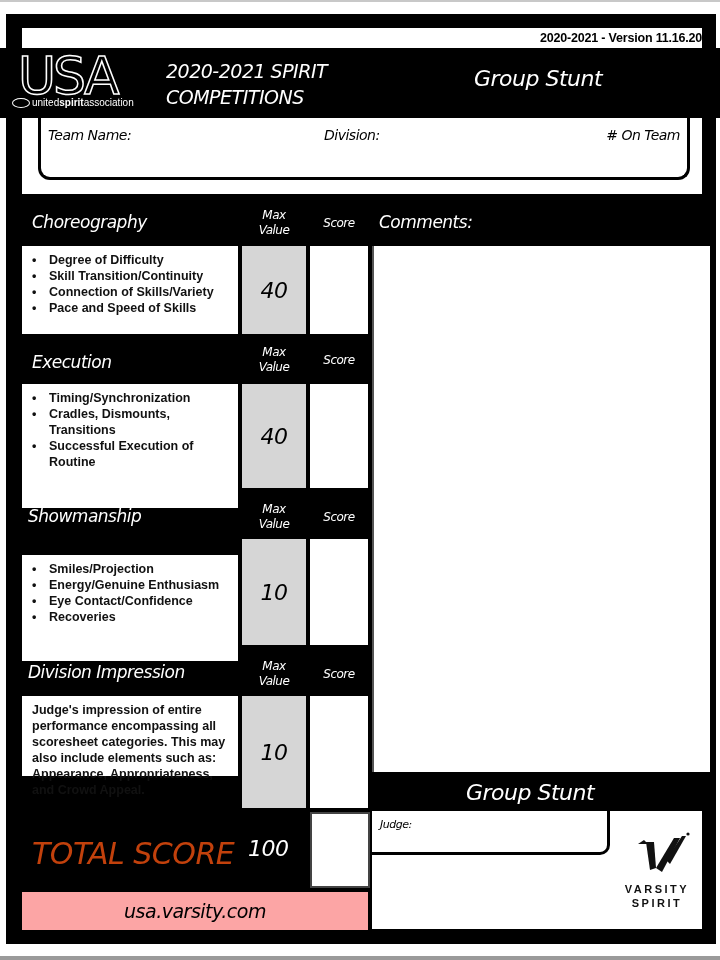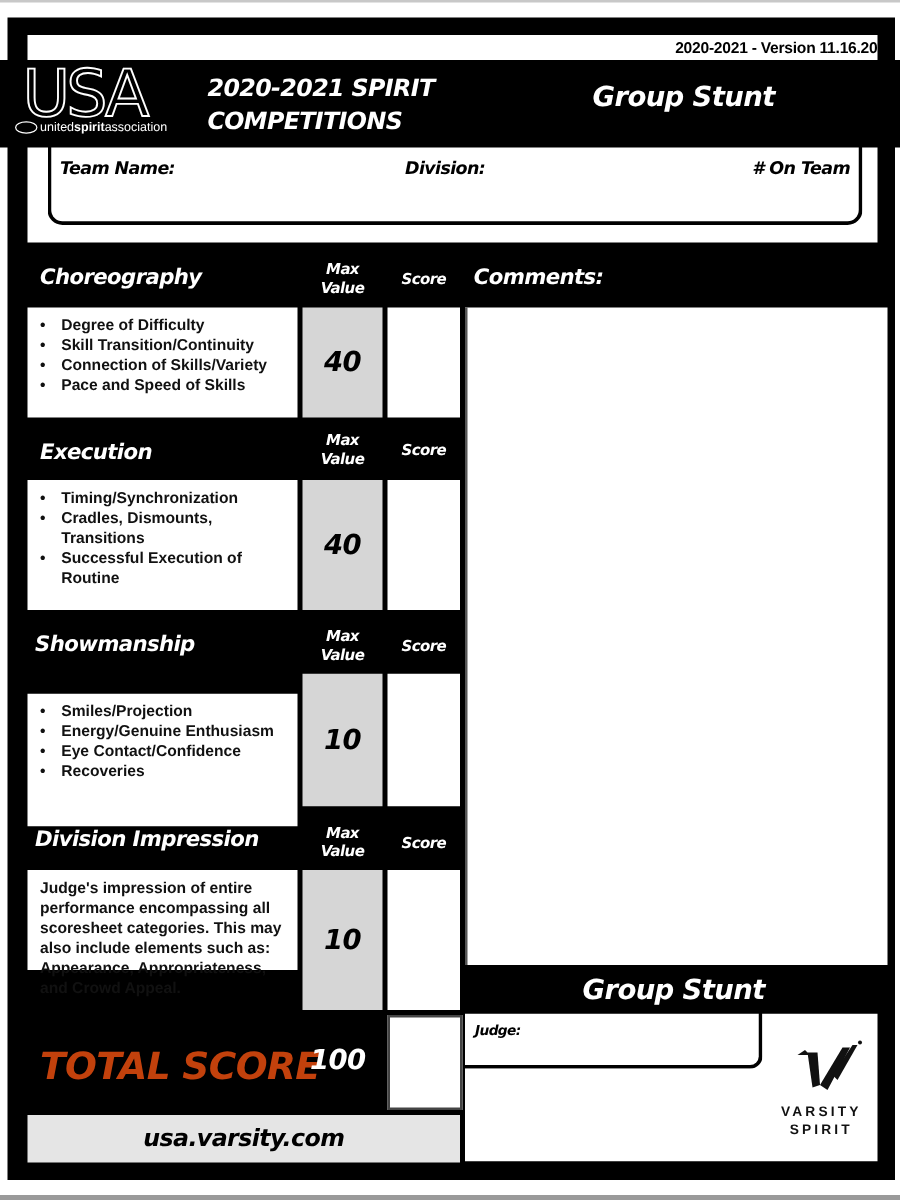--- a/index.html
+++ b/index.html
@@ -1,19 +1,19 @@
 <!DOCTYPE html>
 <html><head>
 <meta charset="utf-8">
 <style>
   * { box-sizing: border-box; margin: 0; padding: 0; }
   html, body { width: 720px; height: 960px; background: #ffffff; overflow: hidden; }
   body { position: relative; font-family: "Liberation Sans", sans-serif; }
   .abs { position: absolute; }
-  .hv { font-family: "DejaVu Sans", sans-serif; font-weight: bold; font-style: italic; letter-spacing: -0.5px; }
+  .hv { font-family: "DejaVu Sans", sans-serif; font-weight: normal; font-style: italic; letter-spacing: -0.5px; }
   .cond { font-family: "Liberation Sans Narrow", "Liberation Sans", sans-serif; }
 
   .topline { left:0; top:0; width:720px; height:2px; background:#c8c8c8; }
   .botline { left:0; top:956px; width:720px; height:4px; background:#9a9a9a; }
 
   .frame { left:6px; top:14px; width:710px; height:930px; background:#000; }
 
   .version-bar { left:22px; top:28px; width:680px; height:20px; background:#fff; }
   .version-text { right:18px; top:31px; font-size:12.5px; color:#000; font-weight:bold; letter-spacing:-0.2px; }
 
@@ -47,21 +47,21 @@
 
   .gs-footer { left:466px; top:780px; font-size:22px; color:#fff; }
   .judge-area { left:372px; top:811px; width:330px; height:118px; background:#fff; }
   .judge-box { left:372px; top:809px; width:238px; height:46px; border:3px solid #000; border-left:none; border-top:none; border-radius:0 0 10px 0; }
   .judge-lbl { left:380px; top:818px; font-size:11px; color:#000; }
 
   .total-lbl { left:32px; top:836px; font-size:30px; color:#c2410c; }
   .total-val { left:248px; top:836px; font-size:22px; color:#fff; }
   .total-score-box { left:310px; top:812px; width:60px; height:76px; background:#fff; border:2px solid #444; }
 
-  .url-bar { left:22px; top:892px; width:346px; height:38px; background:#e5e5e5; display:flex; align-items:center; justify-content:center; }
+  .url-bar { left:22px; top:892px; width:346px; height:38px; background:#fca5a5; display:flex; align-items:center; justify-content:center; }
   .url-text { font-size:19px; color:#000; }
 
   .vs-logo { left:612px; top:830px; width:90px; text-align:center; }
   .vs-text { font-size:11px; font-weight:bold; letter-spacing:2.5px; color:#111; line-height:14px; }
 </style>
 </head>
 <body>
 
 <div class="abs topline"></div>
 <div class="abs frame"></div>
@@ -103,21 +103,21 @@
 <div class="abs scorebox" style="top:246px;height:88px;"></div>
 
 <div class="abs comments-box"></div>
 
 <div class="abs sec-head hv" style="left:32px;top:352px;">Execution</div>
 <div class="abs sub-head hv" style="left:242px;top:345px;width:64px;">
     <div>Max</div>
     <div>Value</div>
   </div>
 <div class="abs sub-head hv" style="left:310px;top:353px;width:58px;">Score</div>
-<div class="abs desc cond" style="top:384px;height:104px;">
+<div class="abs desc cond" style="top:384px;height:124px;">
   <ul>
     <li>Timing/Synchronization</li>
     <li>Cradles, Dismounts, Transitions</li>
     <li>Successful Execution of Routine</li>
   </ul>
 </div>
 <div class="abs maxval hv" style="top:384px;height:104px;">40</div>
 <div class="abs scorebox" style="top:384px;height:104px;"></div>
 
 <div class="abs sec-head hv" style="left:28px;top:506px;">Showmanship</div>

